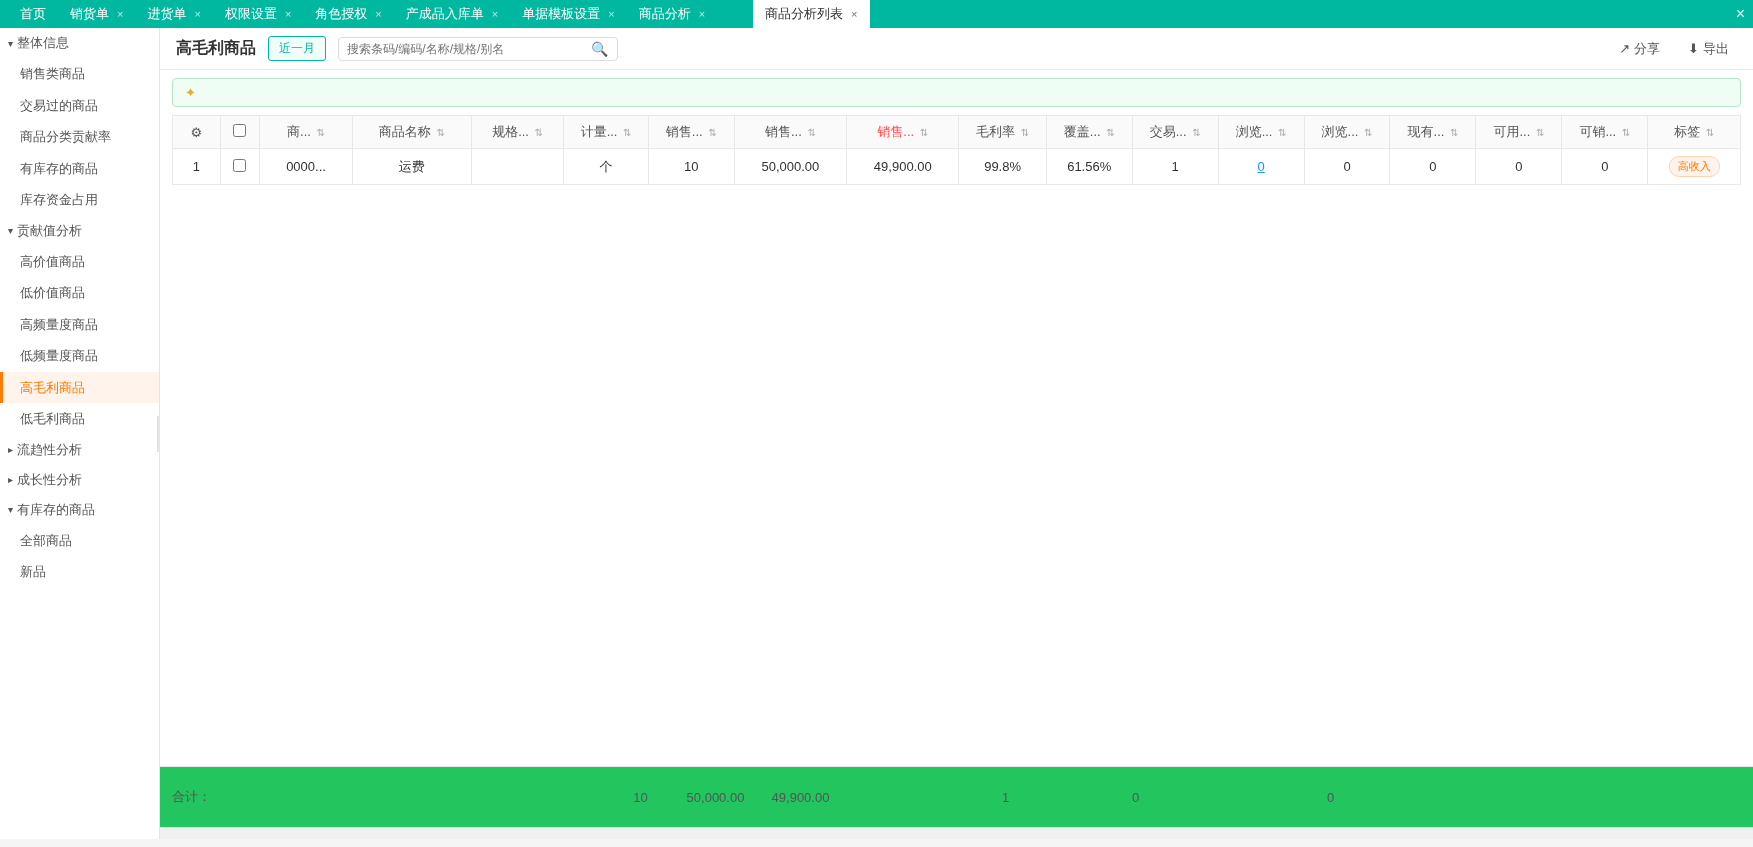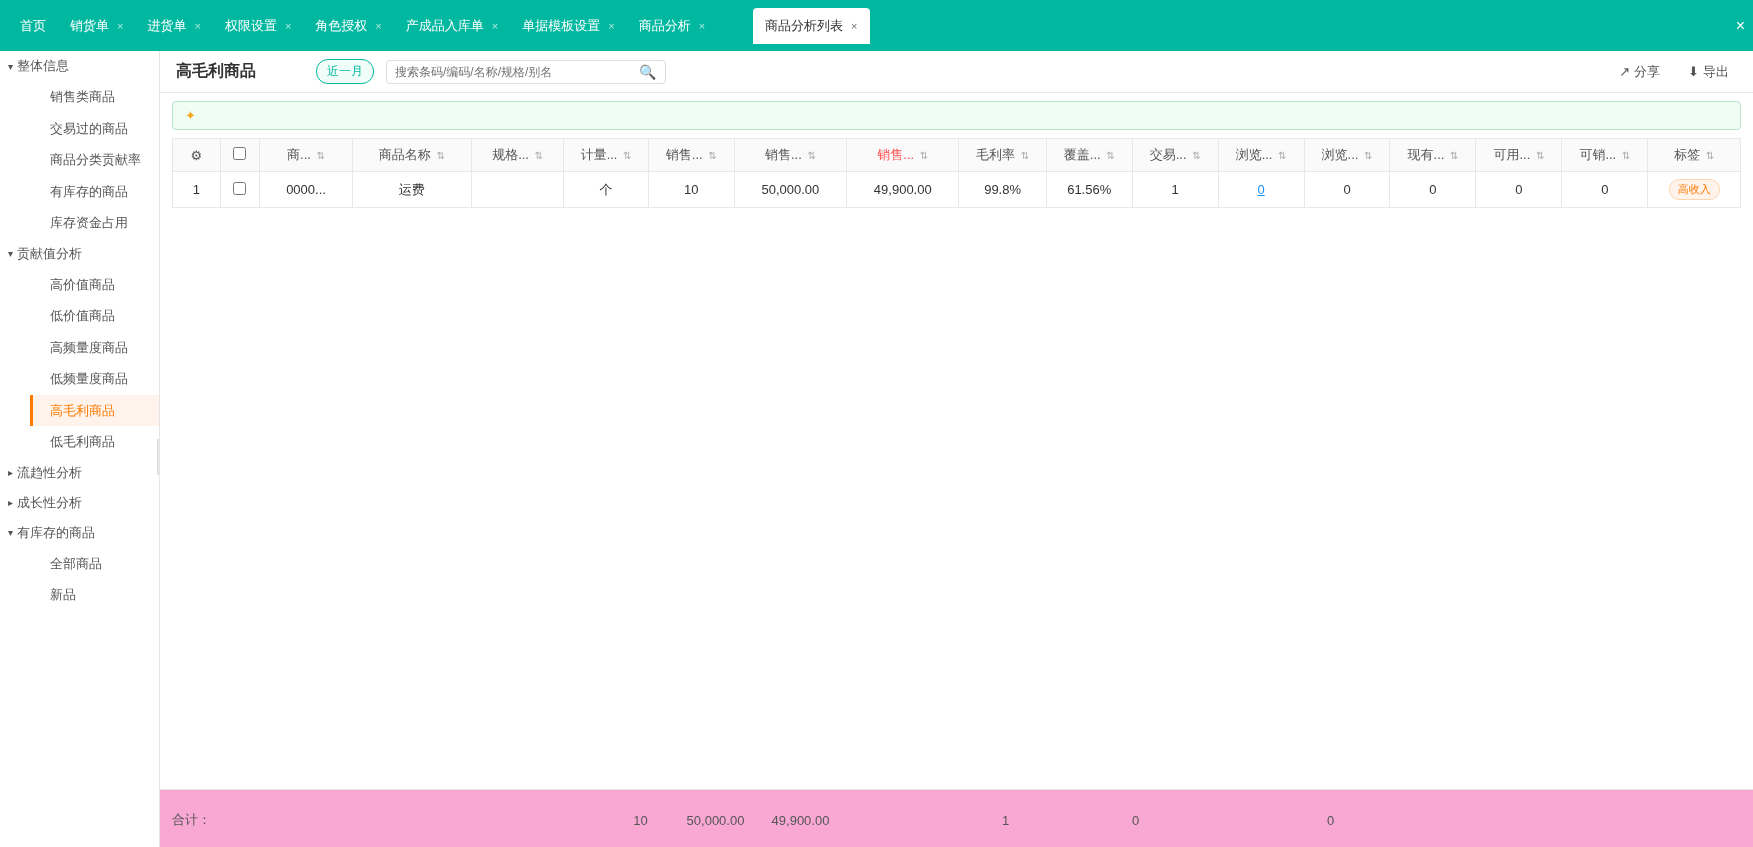--- a/index.html
+++ b/index.html
@@ -3,21 +3,21 @@
   <meta charset="utf-8">
   <style>
     * { box-sizing: border-box; margin: 0; padding: 0; font-family: 'Microsoft YaHei', Arial, sans-serif; font-size: 13px; }
     body { background: #f5f5f5; overflow: hidden; }
 
     
     .top-nav {
       display: flex;
       align-items: center;
       background: #00b8a0;
-      height: 51px;
+      height: 28px;
       padding: 0 8px;
       gap: 0;
       position: relative;
     }
     .nav-tab {
       display: flex;
       align-items: center;
       padding: 0 12px;
       height: 36px;
       color: #fff;
@@ -91,21 +91,20 @@
       cursor: pointer;
       gap: 4px;
     }
     .sidebar-group-title .arrow { font-size: 10px; }
     .sidebar-item {
       padding: 6px 8px 6px 20px;
       font-size: 12px;
       color: #555;
       cursor: pointer;
       line-height: 1.5;
-      margin-left: 30px;
     }
     .sidebar-item.active {
       background: #fff3ec;
       color: #ff7a00;
       border-left: 3px solid #ff7a00;
       padding-left: 17px;
     }
 
     
     .content-area {
@@ -126,27 +125,26 @@
       background: #fff;
     }
     .content-title {
       font-size: 16px;
       font-weight: bold;
       color: #333;
     }
     .time-filter-btn {
       padding: 3px 10px;
       border: 1px solid #ddd;
-      border-radius: 12px;
+      border-radius: 3px;
       font-size: 12px;
       color: #00b8a0;
       background: #f0fdf9;
       cursor: pointer;
       border-color: #00b8a0;
-      margin-left: 48px;
     }
     .search-box {
       display: flex;
       align-items: center;
       border: 1px solid #ddd;
       border-radius: 4px;
       padding: 3px 8px;
       gap: 6px;
       flex: 1;
       max-width: 280px;
@@ -230,21 +228,21 @@
       color: #ff7a00;
       border: 1px solid #ffd5b0;
     }
     .link-style { color: #1890ff; text-decoration: underline; cursor: pointer; }
 
     
     .footer-total {
       display: flex;
       align-items: center;
       padding: 21px 12px;
-      background: #f9a8d4;
+      background: #22c55e;
       border-top: 1px solid #e8e8e8;
       font-size: 12px;
       color: #555;
       min-height: 36px;
       gap: 0;
     }
     .footer-total .total-label {
       width: 80px;
       color: #555;
     }

